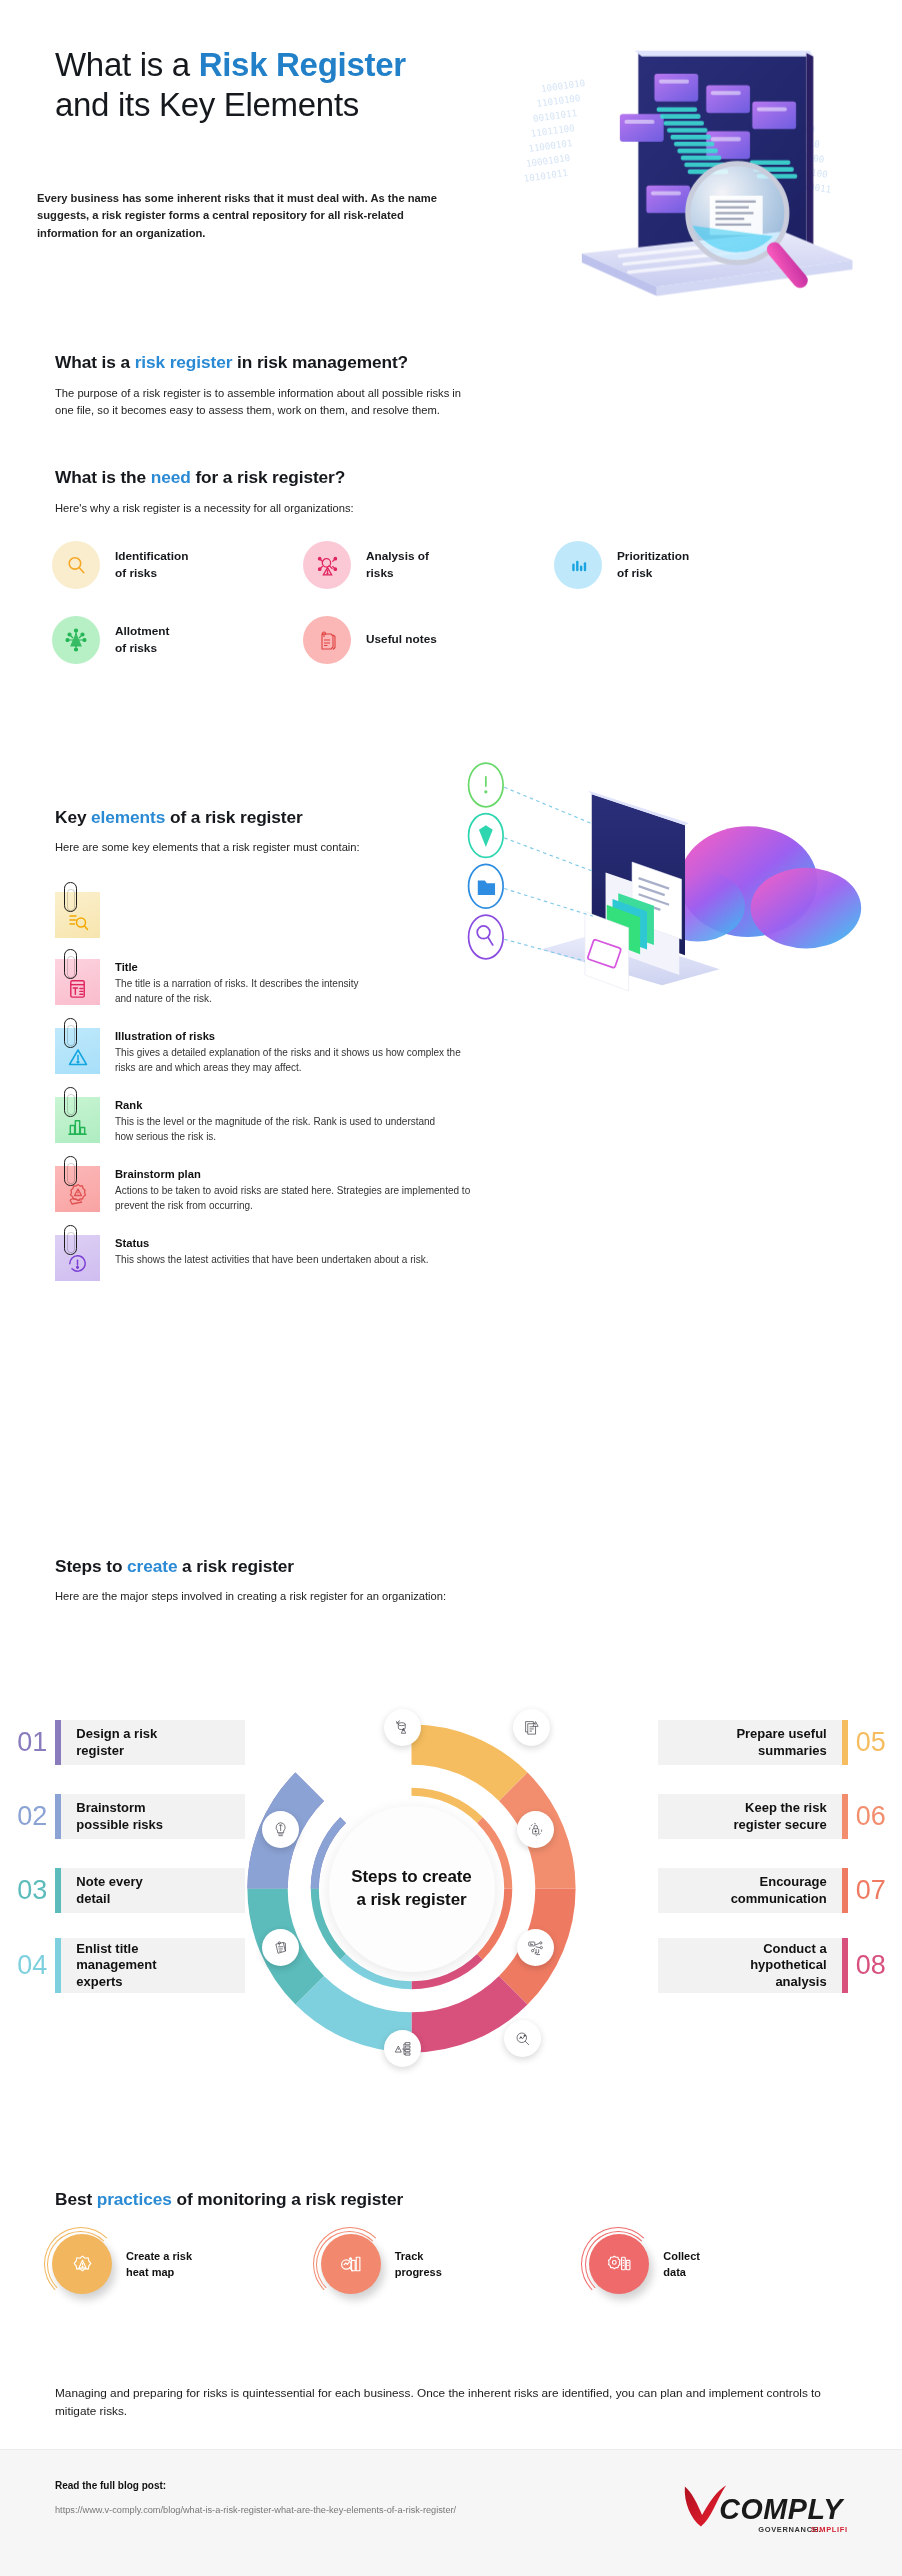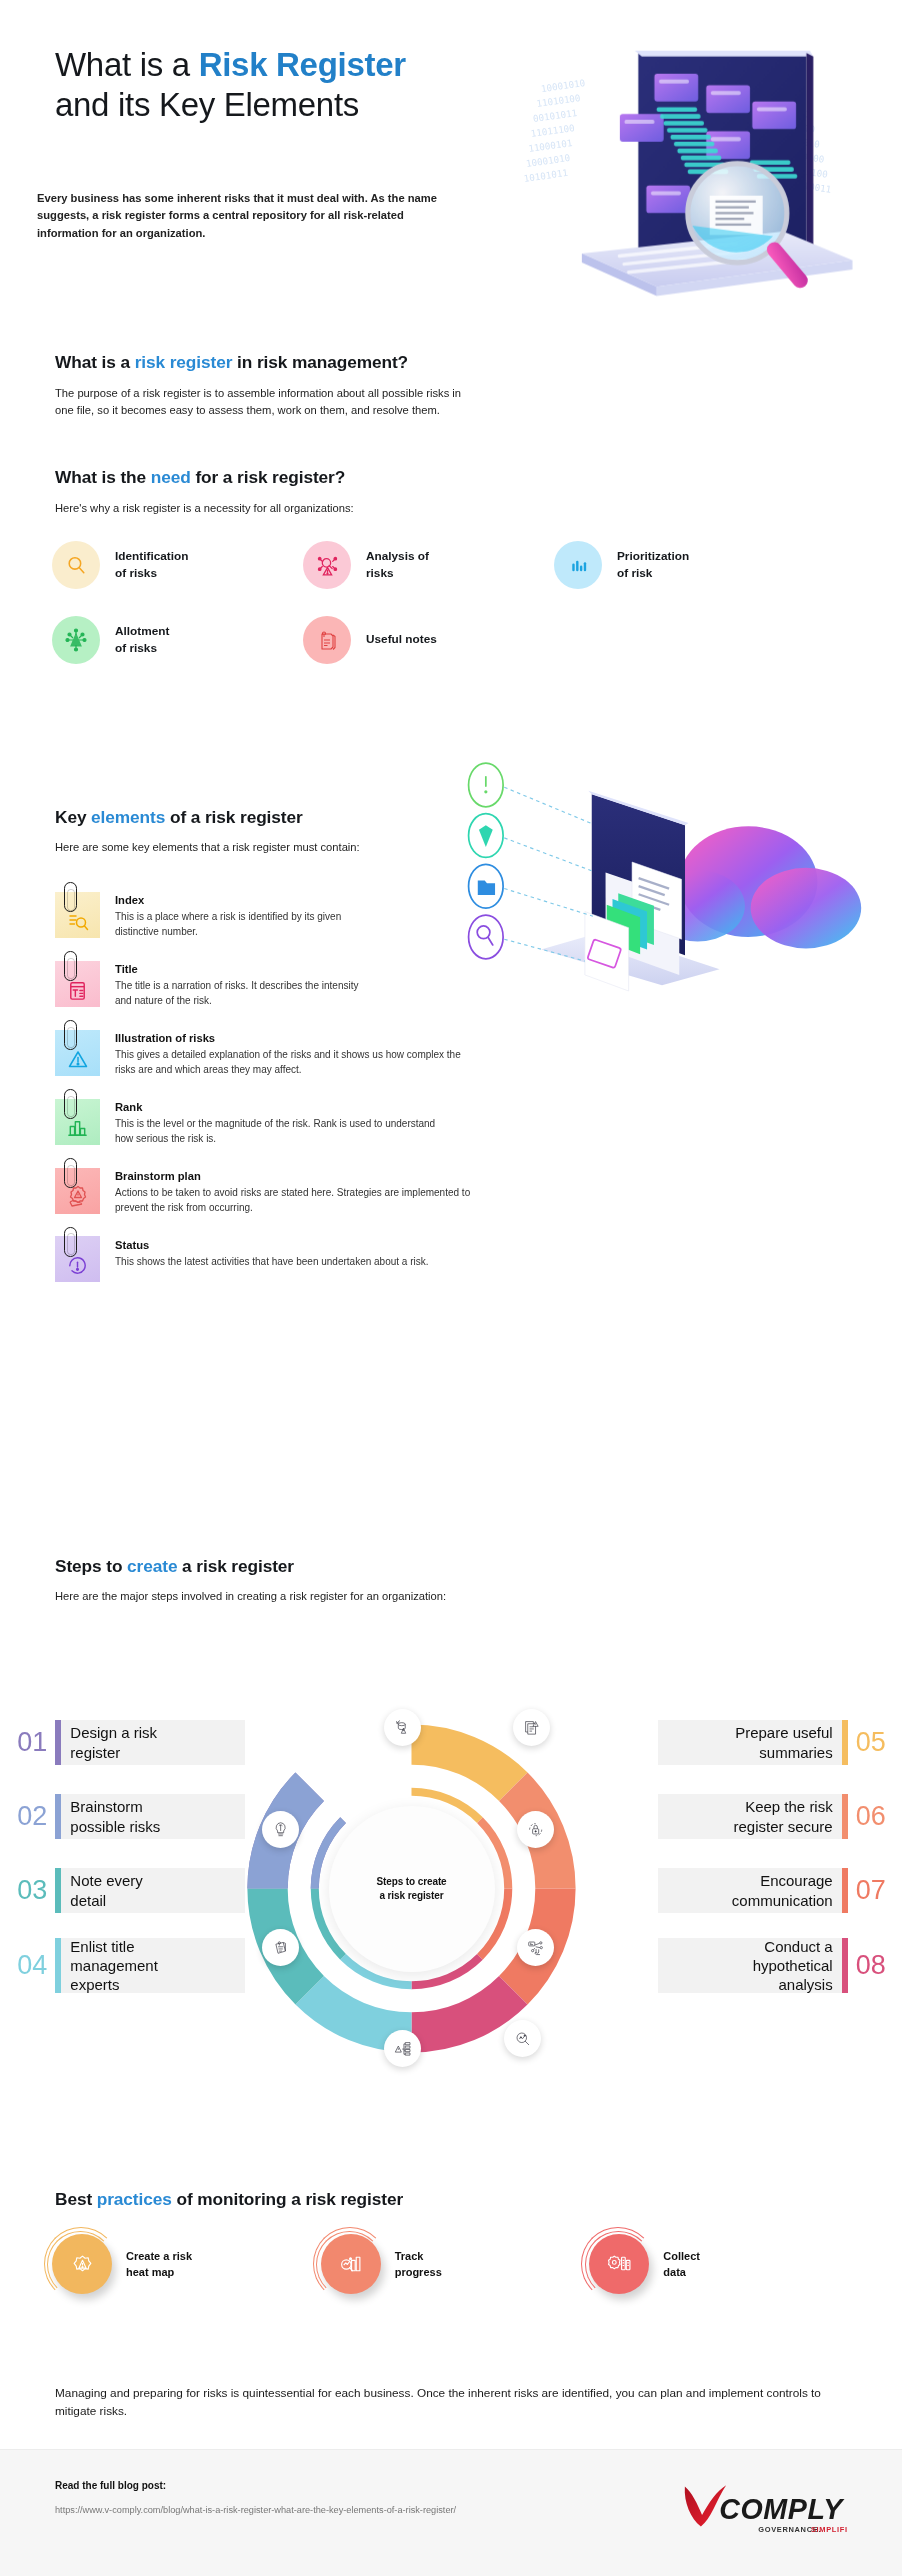--- a/index.html
+++ b/index.html
@@ -113,21 +113,21 @@
     transform: translate(-50%, -50%);
     width: 166px; height: 166px;
     border-radius: 50%;
     background: #fdfdfd;
     box-shadow: 0 3.5px 15px rgba(0,0,0,0.09);
     display: flex; align-items: center; justify-content: center;
     text-align: center;
     z-index: 6;
   }
   .donut-core span {
-    font-size: 10px; font-weight: 700; line-height: 1.32; color: #111;
+    font-size: 17px; font-weight: 700; line-height: 1.32; color: #111;
     letter-spacing: -0.1px;
   }
   .node {
     position: absolute;
     width: 37px; height: 37px;
     border-radius: 50%;
     background: #fff;
     box-shadow: 0 2.3px 7px rgba(0,0,0,0.16);
     display: flex; align-items: center; justify-content: center;
     z-index: 8;
@@ -136,22 +136,22 @@
     position: absolute;
     background: #f2f2f2;
     height: 45px;
     display: flex;
     align-items: center;
   }
   .step-card.left  { left: 55px;  width: 190px; }
   .step-card.right { right: 55px; width: 190px; justify-content: flex-end; }
   .step-bar { width: 6.3px; height: 45px; flex: 0 0 6.3px; }
   .step-text {
-    font-size: 15px; font-weight: 400; line-height: 1.28; color: #111;
-    padding: 0 9px;
+    font-size: 13px; font-weight: 700; line-height: 1.28; color: #111;
+    padding: 0 15px;
   }
   .step-card.right .step-text { text-align: right; }
   .step-num {
     position: absolute;
     font-size: 27px;
     font-weight: 400;
     line-height: 45px;
   }
   .step-num.l { left: 17.3px; top: 0; }
   .step-num.r { right: 17.3px; top: 0; }
@@ -494,24 +494,20 @@
 
     <div class="elem-row">
       <div class="elem-chip" style="background:linear-gradient(160deg,#fbf0cd,#f7e5ae)">
         <div class="clip"></div>
         <svg viewBox="0 0 48 48" width="24" height="24" fill="none" stroke="#f2a900" stroke-width="3" stroke-linecap="round">
           <path d="M8 14 h12 M8 22 h12 M8 30 h9"></path>
           <circle cx="30" cy="27" r="9"></circle>
             <path d="M37 34 L43 41"></path>
         </svg>
       </div>
-      <div class="elem-body">
-        <div class="elem-title">Index</div>
-        <div class="elem-desc" style="max-width:242px">This is a place where a risk is identified by its given distinctive number.</div>
-      </div>
     </div>
 
     <div class="elem-row">
       <div class="elem-chip" style="background:linear-gradient(160deg,#fcd3de,#fabccd)">
         <div class="clip"></div>
         <svg viewBox="0 0 48 48" width="23" height="23" fill="none" stroke="#e0245e" stroke-width="3" stroke-linejoin="round">
           <rect x="10" y="8" width="28" height="34" rx="3"></rect>
           <path d="M10 16 h28"></path>
           <path d="M15 23 h9 M19.5 23 v13" stroke-linecap="round"></path>
           <path d="M29 24 h6 M29 30 h6 M29 36 h6" stroke-linecap="round"></path>

